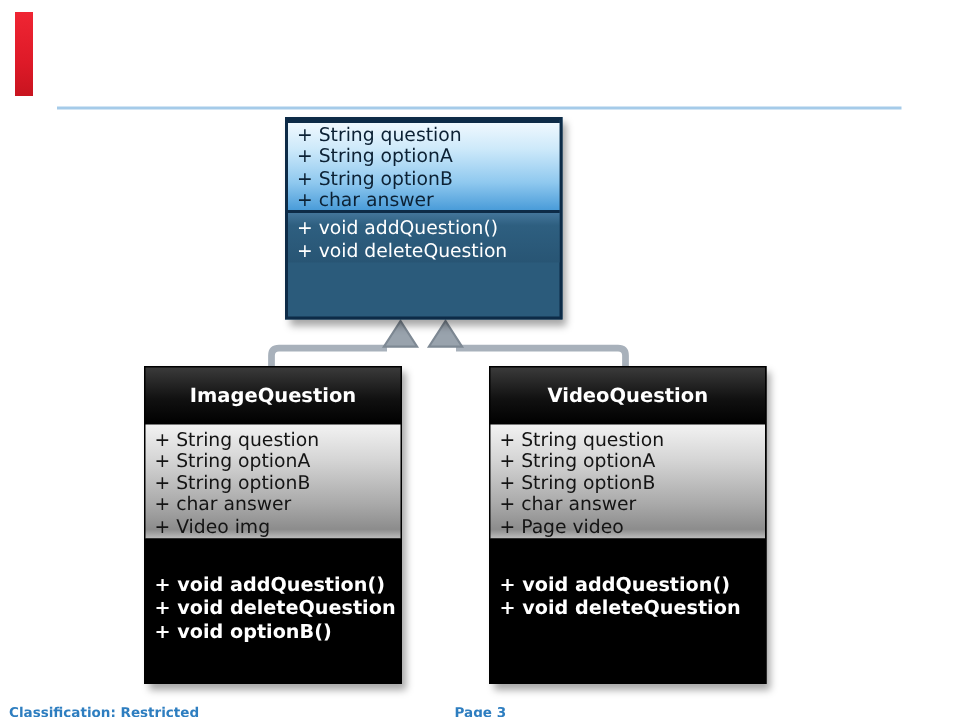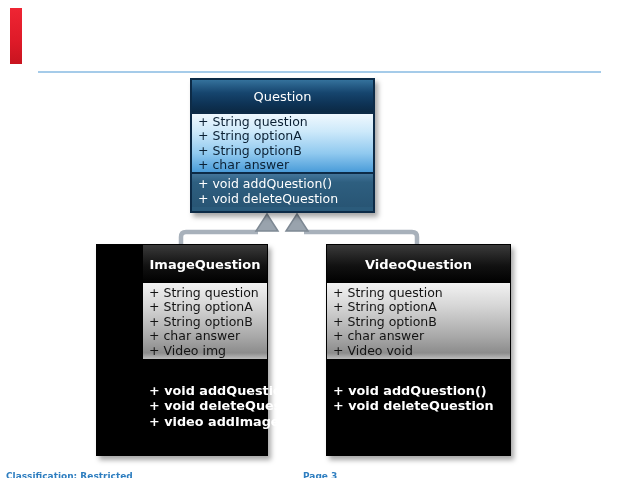--- a/index.html
+++ b/index.html
@@ -27,21 +27,21 @@
   .parent-attrs { height:62px; border-top:2px solid #0d2b47; border-bottom:2px solid #0d2b47;
                   padding:1px 0 0 6px; font-size:12.5px; line-height:14.4px; color:#0c2134;
                   background:linear-gradient(180deg,#eff8fe 0%,#cde9fa 30%,#90c9ef 68%,#4a9cd9 100%); }
   .parent-methods { height:33px; padding:2px 0 0 6px; font-size:12.5px; line-height:15px;
                     color:#ffffff;
                     background:linear-gradient(180deg,#43759a 0%,#2e5f80 25%,#285574 100%); }
 
   
   .child-box { top:244px; height:212px; border:1px solid #000000; background:#000000;
                display:flex; flex-direction:column; }
-  .image-box { left:96px;  width:172px;padding-left:46px; }
+  .image-box { left:96px;  width:172px; }
   .video-box { left:326px; width:185px; }
   .child-header { height:38px; display:flex; align-items:center; justify-content:center;
                   color:#ffffff; font-size:13px; font-weight:bold;
                   background:linear-gradient(180deg,#3a3a3a 0%,#111111 55%,#000000 100%); }
   .child-attrs { height:76px; padding:3px 0 0 6px; font-size:12.5px; line-height:14.4px;
                  color:#141414;
                  background:linear-gradient(180deg,#f2f2f2 0%,#d6d6d6 30%,#a9a9a9 70%,#8c8c8c 92%,#bdbdbd 100%); }
   .child-methods { flex:1; background:#000000; color:#ffffff; font-weight:bold;
                    padding:24px 0 0 6px; font-size:12.8px; line-height:15.4px; }
 
@@ -67,23 +67,20 @@
 
     <path d="M 181 245 L 181 237 Q 181 232 186 232 L 258 232" fill="none" stroke="#a8b1bb" stroke-width="4.5"></path>
 
     <path d="M 417 245 L 417 237 Q 417 232 412 232 L 304 232" fill="none" stroke="#a8b1bb" stroke-width="4.5"></path>
 
     <polygon points="267,214 256,231 278,231" fill="#99a3ad" stroke="#7e8994" stroke-width="1.5"></polygon>
     <polygon points="297,214 286,231 308,231" fill="#99a3ad" stroke="#7e8994" stroke-width="1.5"></polygon>
   </svg>
 
   <div class="uml-box parent-box">
-    <div class="parent-header">
-      <span class="nowrap">Question</span>
-    </div>
     <div class="parent-attrs">
       <div class="nowrap">+ String question</div>
       <div class="nowrap">+ String optionA</div>
       <div class="nowrap">+ String optionB</div>
       <div class="nowrap">+ char answer</div>
     </div>
     <div class="parent-methods">
       <div class="nowrap">+ void addQuestion()</div>
       <div class="nowrap">+ void deleteQuestion</div>
     </div>
@@ -96,34 +93,34 @@
     <div class="child-attrs">
       <div class="nowrap">+ String question</div>
       <div class="nowrap">+ String optionA</div>
       <div class="nowrap">+ String optionB</div>
       <div class="nowrap">+ char answer</div>
       <div class="nowrap">+ Video img</div>
     </div>
     <div class="child-methods">
       <div class="nowrap">+ void addQuestion()</div>
       <div class="nowrap">+ void deleteQuestion</div>
-      <div class="nowrap">+ video addImage()</div>
+      <div class="nowrap">+ void optionB()</div>
     </div>
   </div>
 
   <div class="uml-box child-box video-box">
     <div class="child-header">
       <span class="nowrap">VideoQuestion</span>
     </div>
     <div class="child-attrs">
       <div class="nowrap">+ String question</div>
       <div class="nowrap">+ String optionA</div>
       <div class="nowrap">+ String optionB</div>
       <div class="nowrap">+ char answer</div>
-      <div class="nowrap">+ Video void</div>
+      <div class="nowrap">+ Page video</div>
     </div>
     <div class="child-methods">
       <div class="nowrap">+ void addQuestion()</div>
       <div class="nowrap">+ void deleteQuestion</div>
     </div>
   </div>
 
   <div class="footer-text footer-classification">Classification: Restricted</div>
   <div class="footer-text footer-page">Page 3</div>
 

